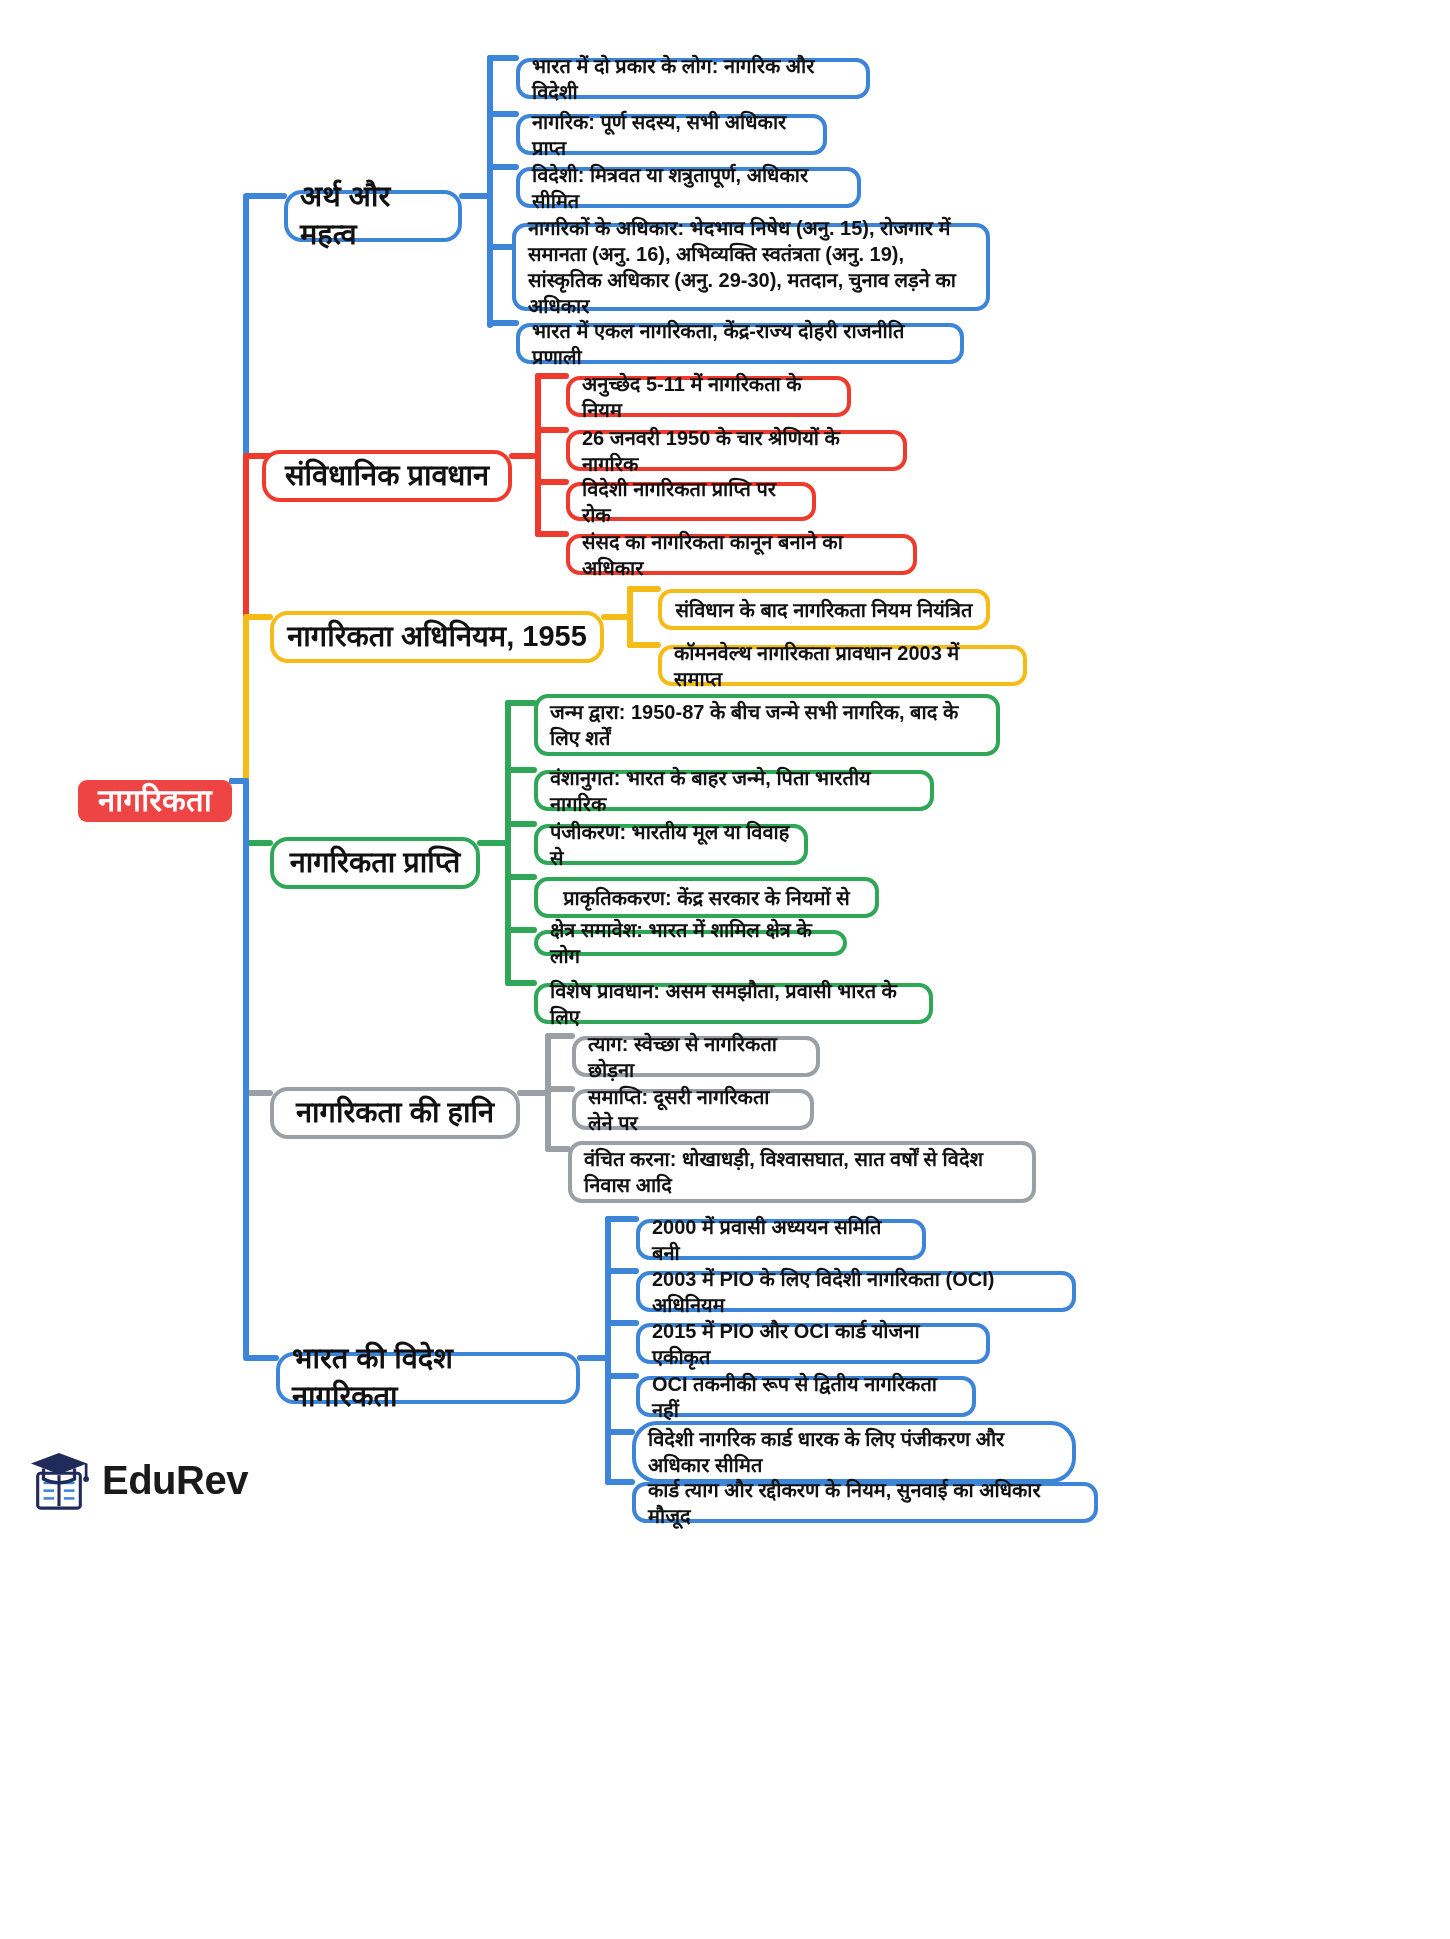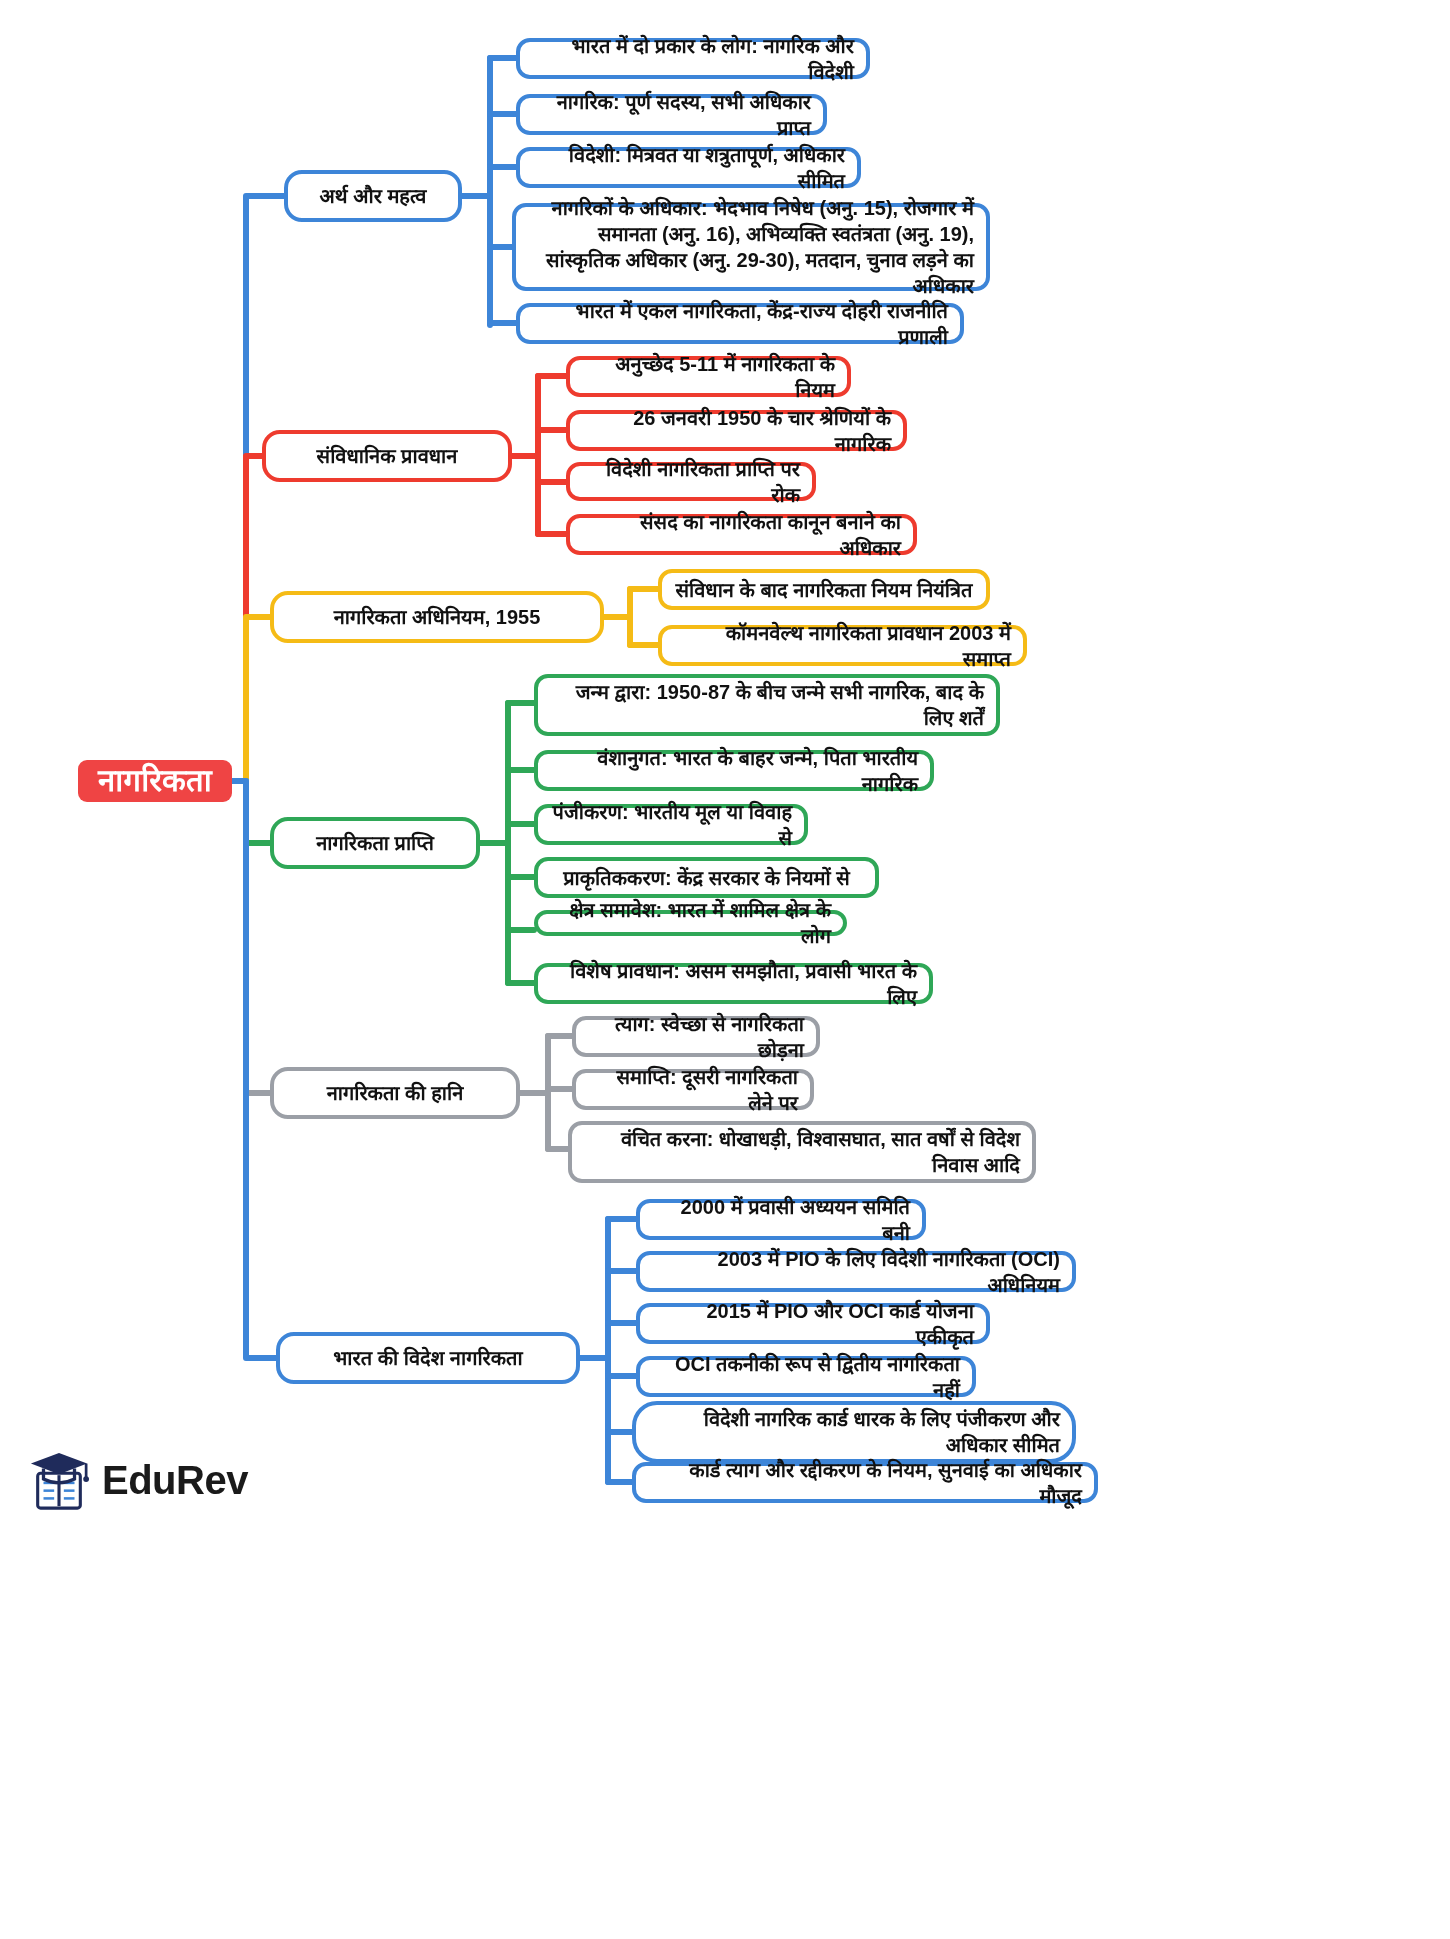--- a/index.html
+++ b/index.html
@@ -13,31 +13,32 @@
   svg#wires{position:absolute;left:0;top:0;width:1450px;height:1939px;pointer-events:none;}
 
   .node{
     position:absolute;
     box-sizing:border-box;
     background:#ffffff;
     border-style:solid;
     border-width:4px;
     border-radius:14px;
     display:flex;align-items:center;justify-content:center;
-    text-align:right;
+    text-align:left;
     padding:6px 12px;
     line-height:1.30;
     color:#111111;
     font-weight:600;
+    margin-top:20px;
   }
   .root{
     background:#ef4444;color:#ffffff;border:none;border-radius:9px;
     font-size:31px;font-weight:700;letter-spacing:.2px;padding:6px 16px;
   }
-  .branch{font-size:20px;font-weight:700;border-radius:18px;}
+  .branch{font-size:29px;font-weight:700;border-radius:18px;}
   .leaf{font-size:20px;font-weight:600;}
 
   
   .c-blue   {border-color:#3d85d8;}
   .c-red    {border-color:#ee3b2e;}
   .c-yellow {border-color:#f5bb16;}
   .c-green  {border-color:#2fa757;}
   .c-gray   {border-color:#9b9fa6;}
 
   

